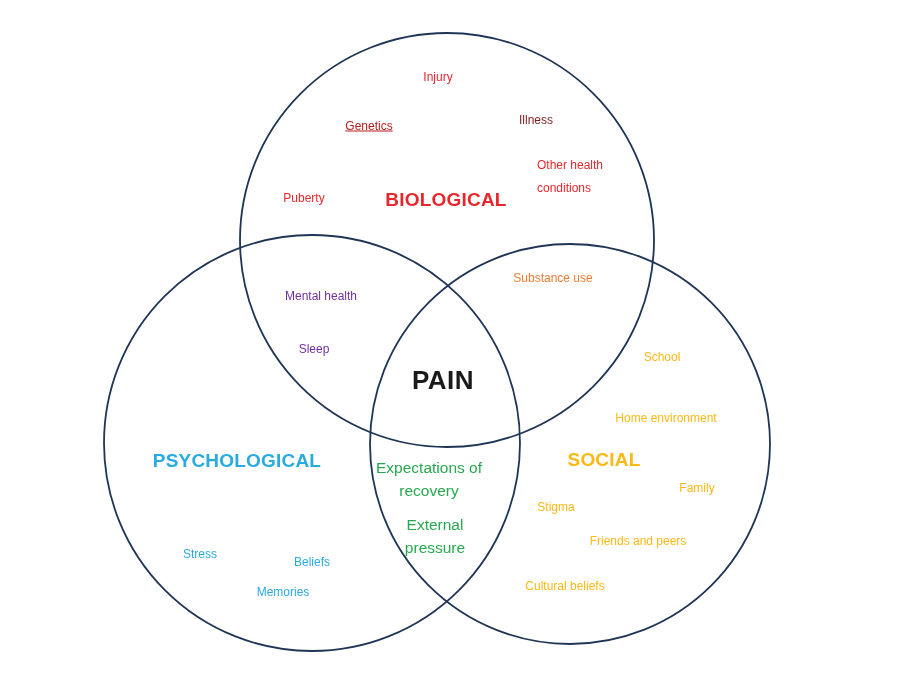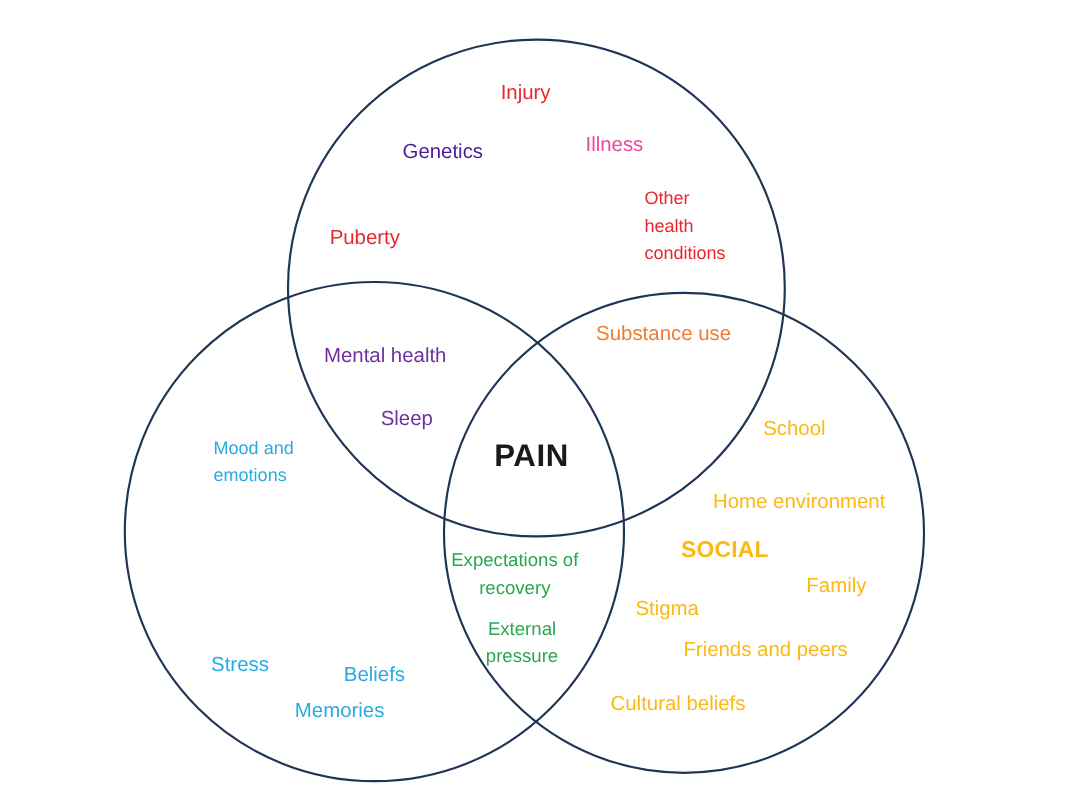--- a/index.html
+++ b/index.html
@@ -10,28 +10,28 @@
   .stage{
     position:relative;
     width:900px;
     height:675px;
     background:#ffffff;
     overflow:hidden;
   }
   .stage svg{position:absolute;left:0;top:0;}
   .lbl{
     position:absolute;
-    font-size:17px;
+    font-size:12px;
     line-height:23px;
     white-space:nowrap;
     transform:translate(-50%,-50%);
   }
   .blk{                       
     position:absolute;
-    font-size:15px;
+    font-size:12px;
     line-height:23px;
     white-space:normal;
     text-align:left;
   }
   .blk-c{                     
     position:absolute;
     font-size:15.5px;
     line-height:23px;
     white-space:normal;
     text-align:center;
@@ -53,33 +53,34 @@
 
 <div class="stage">
 
   <svg width="900" height="675" viewBox="0 0 900 675">
     <circle cx="447" cy="240" r="207" fill="none" stroke-width="1.8" stroke="#1f3556"></circle>
     <circle cx="312" cy="443" r="208" fill="none" stroke-width="1.8" stroke="#1f3556"></circle>
     <circle cx="570" cy="444" r="200" fill="none" stroke-width="1.8" stroke="#1f3556"></circle>
   </svg>
 
   <div class="lbl" style="left: 438px; top: 77px; color: rgb(232, 39, 45);">Injury</div>
-  <div class="lbl" style="left: 369px; top: 126px; color: #4c1d95;">Genetics</div>
-  <div class="lbl" style="left: 512px; top: 120px; color: #ec4899;">Illness</div>
+  <div class="lbl" style="left: 369px; top: 126px; color: #b91c1c; text-decoration: underline;">Genetics</div>
+  <div class="lbl" style="left: 536px; top: 120px; color: #7f1d1d;">Illness</div>
   <div class="lbl" style="left: 304px; top: 198px; color: rgb(232, 39, 45);">Puberty</div>
+  <div class="lbl title" style="left: 446px; top: 199px; color: rgb(232, 39, 45);">BIOLOGICAL</div>
   <div class="blk" style="left: 537px; top: 154px; width: 82px; color: rgb(232, 39, 45);">Other health conditions</div>
 
   <div class="lbl" style="left: 321px; top: 296px; color: rgb(112, 48, 160);">Mental health</div>
-  <div class="lbl" style="left: 339px; top: 349px; color: rgb(112, 48, 160);">Sleep</div>
+  <div class="lbl" style="left: 314px; top: 349px; color: rgb(112, 48, 160);">Sleep</div>
 
   <div class="lbl" style="left: 553px; top: 278px; color: rgb(237, 125, 49);">Substance use</div>
 
   <div class="lbl pain" style="left: 443px; top: 380px; color: rgb(26, 26, 26);">PAIN</div>
 
-  <div class="blk" style="left: 178px; top: 362px; width: 90px; color: rgb(41, 171, 226);">Mood and emotions</div>
+  <div class="lbl title" style="left: 237px; top: 460px; color: rgb(41, 171, 226);">PSYCHOLOGICAL</div>
   <div class="lbl" style="left: 200px; top: 554px; color: rgb(41, 171, 226);">Stress</div>
   <div class="lbl" style="left: 312px; top: 527px; color: rgb(41, 171, 226); margin-top: 35px;">Beliefs</div>
   <div class="lbl" style="left: 283px; top: 592px; color: rgb(41, 171, 226);">Memories</div>
 
   <div class="blk-c" style="left: 429px; top: 456px; width: 106px; color: rgb(39, 168, 79);">Expectations of recovery</div>
   <div class="blk-c" style="left: 435px; top: 513px; width: 86px; color: rgb(39, 168, 79);">External pressure</div>
 
   <div class="lbl" style="left: 662px; top: 357px; color: rgb(252, 184, 19);">School</div>
   <div class="lbl" style="left: 666px; top: 418px; color: rgb(252, 184, 19);">Home environment</div>
   <div class="lbl title" style="left: 604px; top: 459px; color: rgb(252, 184, 19);">SOCIAL</div>

